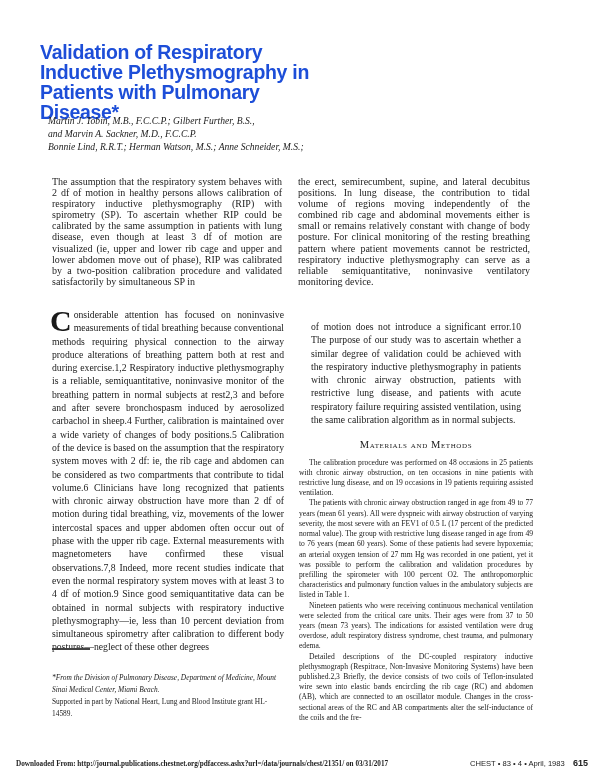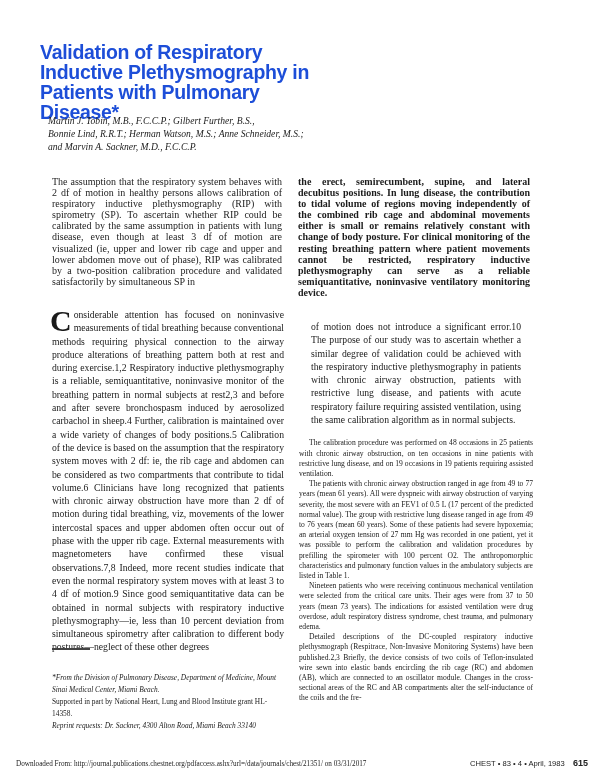--- a/index.html
+++ b/index.html
@@ -14,21 +14,21 @@
   }
   .authors {
     position: absolute; left: 48px; top: 114px; width: 300px;
     font-style: italic; font-size: 9.6px; line-height: 13px; color: #222;
   }
   .abstract-col {
     position: absolute; top: 176px; width: 230px;
     font-size: 10px; line-height: 11.1px; text-align: justify; color: #1c1c1c;
   }
   .abstract-col.left { left: 52px; }
-  .abstract-col.right { left: 298px; width: 232px; font-weight: bold; }
+  .abstract-col.right { left: 298px; width: 232px; }
   .body-col {
     position: absolute; top: 308px; width: 232px;
     font-size: 9.7px; line-height: 13.3px; text-align: justify; color: #1a1a1a;
   }
   .body-col.left { left: 52px; }
   .body-col.right { left: 299px; width: 234px; }
   .dropcap {
     float: left; font-size: 30px; line-height: 24px; margin: 1px 2px 0 -2px; font-weight: bold;
   }
   .section-head {
@@ -48,56 +48,56 @@
   }
   .footnotes p { margin: 0; }
   .footnotes .ital { font-style: italic; }
   .page-footer {
     position: absolute; left: 470px; top: 758px;
     font-family: Liberation Sans, sans-serif; font-size: 7.6px; color: #222;
   }
   .page-footer .pg { font-weight: bold; font-size: 9px; margin-left: 6px; }
   .download-line {
     position: absolute; left: 8px; top: 760px;
-    font-family: "Liberation Serif", serif; font-weight: normal; font-size: 7.2px; color: #222; padding-left: 8px;
+    font-family: "Liberation Serif", serif; font-weight: bold; font-size: 7.2px; color: #222; padding-left: 8px;
   }
   p { margin: 12px; }
 </style>
 </head>
 <body>
 
 <div class="title">Validation of Respiratory Inductive Plethysmography in Patients with Pulmonary Disease*</div>
 
 <div class="authors">
   <div>Martin J. Tobin, M.B., F.C.C.P.; Gilbert Further, B.S.,</div>
+  <div>and Marvin A. Sackner, M.D., F.C.C.P.</div>
   <div>Bonnie Lind, R.R.T.; Herman Watson, M.S.; Anne Schneider, M.S.;</div>
-  <div>and Marvin A. Sackner, M.D., F.C.C.P.</div>
 </div>
 
 <div class="abstract-col left">The assumption that the respiratory system behaves with 2 df of motion in healthy persons allows calibration of respiratory inductive plethysmography (RIP) with spirometry (SP). To ascertain whether RIP could be calibrated by the same assumption in patients with lung disease, even though at least 3 df of motion are visualized (ie, upper and lower rib cage and upper and lower abdomen move out of phase), RIP was calibrated by a two-position calibration procedure and validated satisfactorily by simultaneous SP in</div>
 <div class="abstract-col right">the erect, semirecumbent, supine, and lateral decubitus positions. In lung disease, the contribution to tidal volume of regions moving independently of the combined rib cage and abdominal movements either is small or remains relatively constant with change of body posture. For clinical monitoring of the resting breathing pattern where patient movements cannot be restricted, respiratory inductive plethysmography can serve as a reliable semiquantitative, noninvasive ventilatory monitoring device.</div>
 
 <div class="body-col left">
   <span class="dropcap">C</span>
   <span>onsiderable attention has focused on noninvasive measurements of tidal breathing because conventional methods requiring physical connection to the airway produce alterations of breathing pattern both at rest and during exercise.1,2 Respiratory inductive plethysmography is a reliable, semiquantitative, noninvasive monitor of the breathing pattern in normal subjects at rest2,3 and before and after severe bronchospasm induced by aerosolized carbachol in sheep.4 Further, calibration is maintained over a wide variety of changes of body positions.5 Calibration of the device is based on the assumption that the respiratory system moves with 2 df: ie, the rib cage and abdomen can be considered as two compartments that contribute to tidal volume.6 Clinicians have long recognized that patients with chronic airway obstruction have more than 2 df of motion during tidal breathing, viz, movements of the lower intercostal spaces and upper abdomen often occur out of phase with the upper rib cage. External measurements with magnetometers have confirmed these visual observations.7,8 Indeed, more recent studies indicate that even the normal respiratory system moves with at least 3 to 4 df of motion.9 Since good semiquantitative data can be obtained in normal subjects with respiratory inductive plethysmography—ie, less than 10 percent deviation from simultaneous spirometry after calibration to different body postures—neglect of these other degrees</span>
 </div>
 
 <div class="body-col right">
   <p>of motion does not introduce a significant error.10 The purpose of our study was to ascertain whether a similar degree of validation could be achieved with the respiratory inductive plethysmography in patients with chronic airway obstruction, patients with restrictive lung disease, and patients with acute respiratory failure requiring assisted ventilation, using the same calibration algorithm as in normal subjects.</p>
+  <div class="section-head">Materials and Methods</div>
   <p class="small-para">The calibration procedure was performed on 48 occasions in 25 patients with chronic airway obstruction, on ten occasions in nine patients with restrictive lung disease, and on 19 occasions in 19 patients requiring assisted ventilation.</p>
   <p class="small-para">The patients with chronic airway obstruction ranged in age from 49 to 77 years (mean 61 years). All were dyspneic with airway obstruction of varying severity, the most severe with an FEV1 of 0.5 L (17 percent of the predicted normal value). The group with restrictive lung disease ranged in age from 49 to 76 years (mean 60 years). Some of these patients had severe hypoxemia; an arterial oxygen tension of 27 mm Hg was recorded in one patient, yet it was possible to perform the calibration and validation procedures by prefilling the spirometer with 100 percent O2. The anthropomorphic characteristics and pulmonary function values in the ambulatory subjects are listed in Table 1.</p>
   <p class="small-para">Nineteen patients who were receiving continuous mechanical ventilation were selected from the critical care units. Their ages were from 37 to 50 years (mean 73 years). The indications for assisted ventilation were drug overdose, adult respiratory distress syndrome, chest trauma, and pulmonary edema.</p>
   <p class="small-para">Detailed descriptions of the DC-coupled respiratory inductive plethysmograph (Respitrace, Non-Invasive Monitoring Systems) have been published.2,3 Briefly, the device consists of two coils of Teflon-insulated wire sewn into elastic bands encircling the rib cage (RC) and abdomen (AB), which are connected to an oscillator module. Changes in the cross-sectional areas of the RC and AB compartments alter the self-inductance of the coils and the fre-</p>
 </div>
 
 <div class="footnote-rule"></div>
 <div class="footnotes">
   <p class="ital">*From the Division of Pulmonary Disease, Department of Medicine, Mount Sinai Medical Center, Miami Beach.</p>
-  <p>Supported in part by National Heart, Lung and Blood Institute grant HL-14358.</p>
-  <p class="ital">Reprint requests: Dr. Sackner, 4300 Alton Road, Miami Beach 33140</p>
+  <p>Supported in part by National Heart, Lung and Blood Institute grant HL-14589.</p>
 </div>
 
 <div class="page-footer">
   <span>CHEST • 83 • 4 • April, 1983</span>
   <span class="pg">615</span>
 </div>
 
 <div class="download-line">Downloaded From: http://journal.publications.chestnet.org/pdfaccess.ashx?url=/data/journals/chest/21351/ on 03/31/2017</div>
 
 </body></html>

